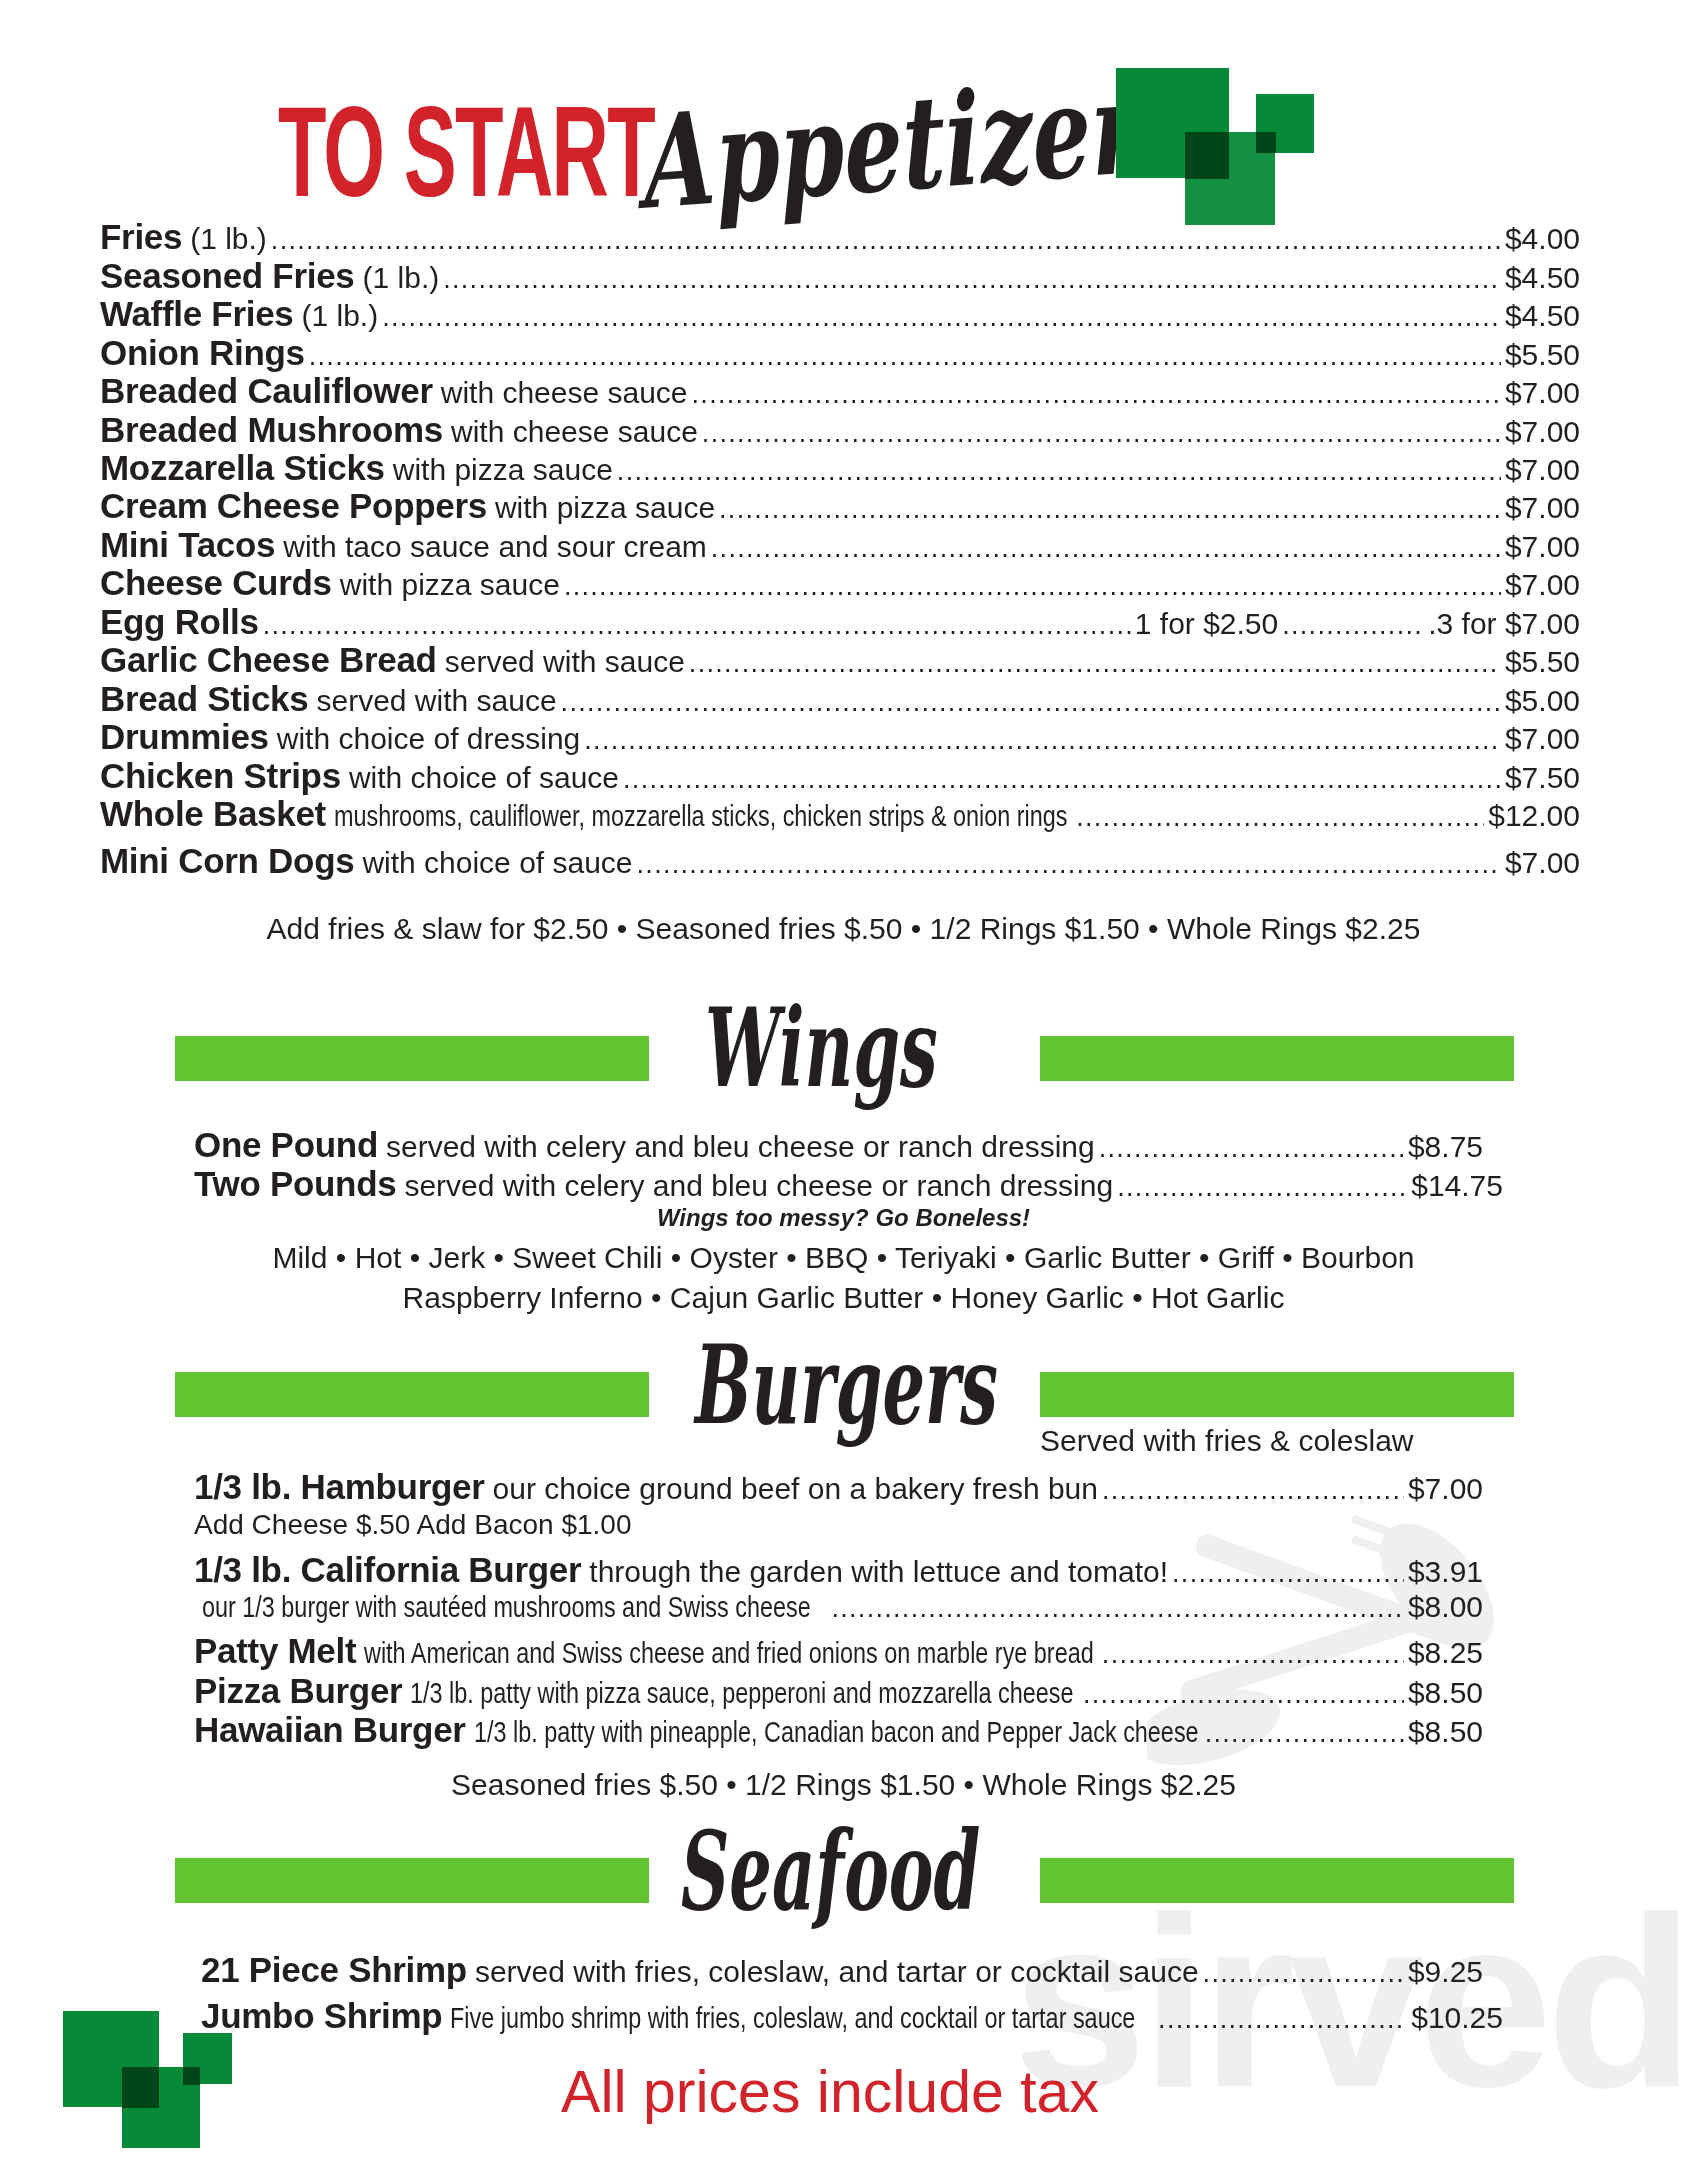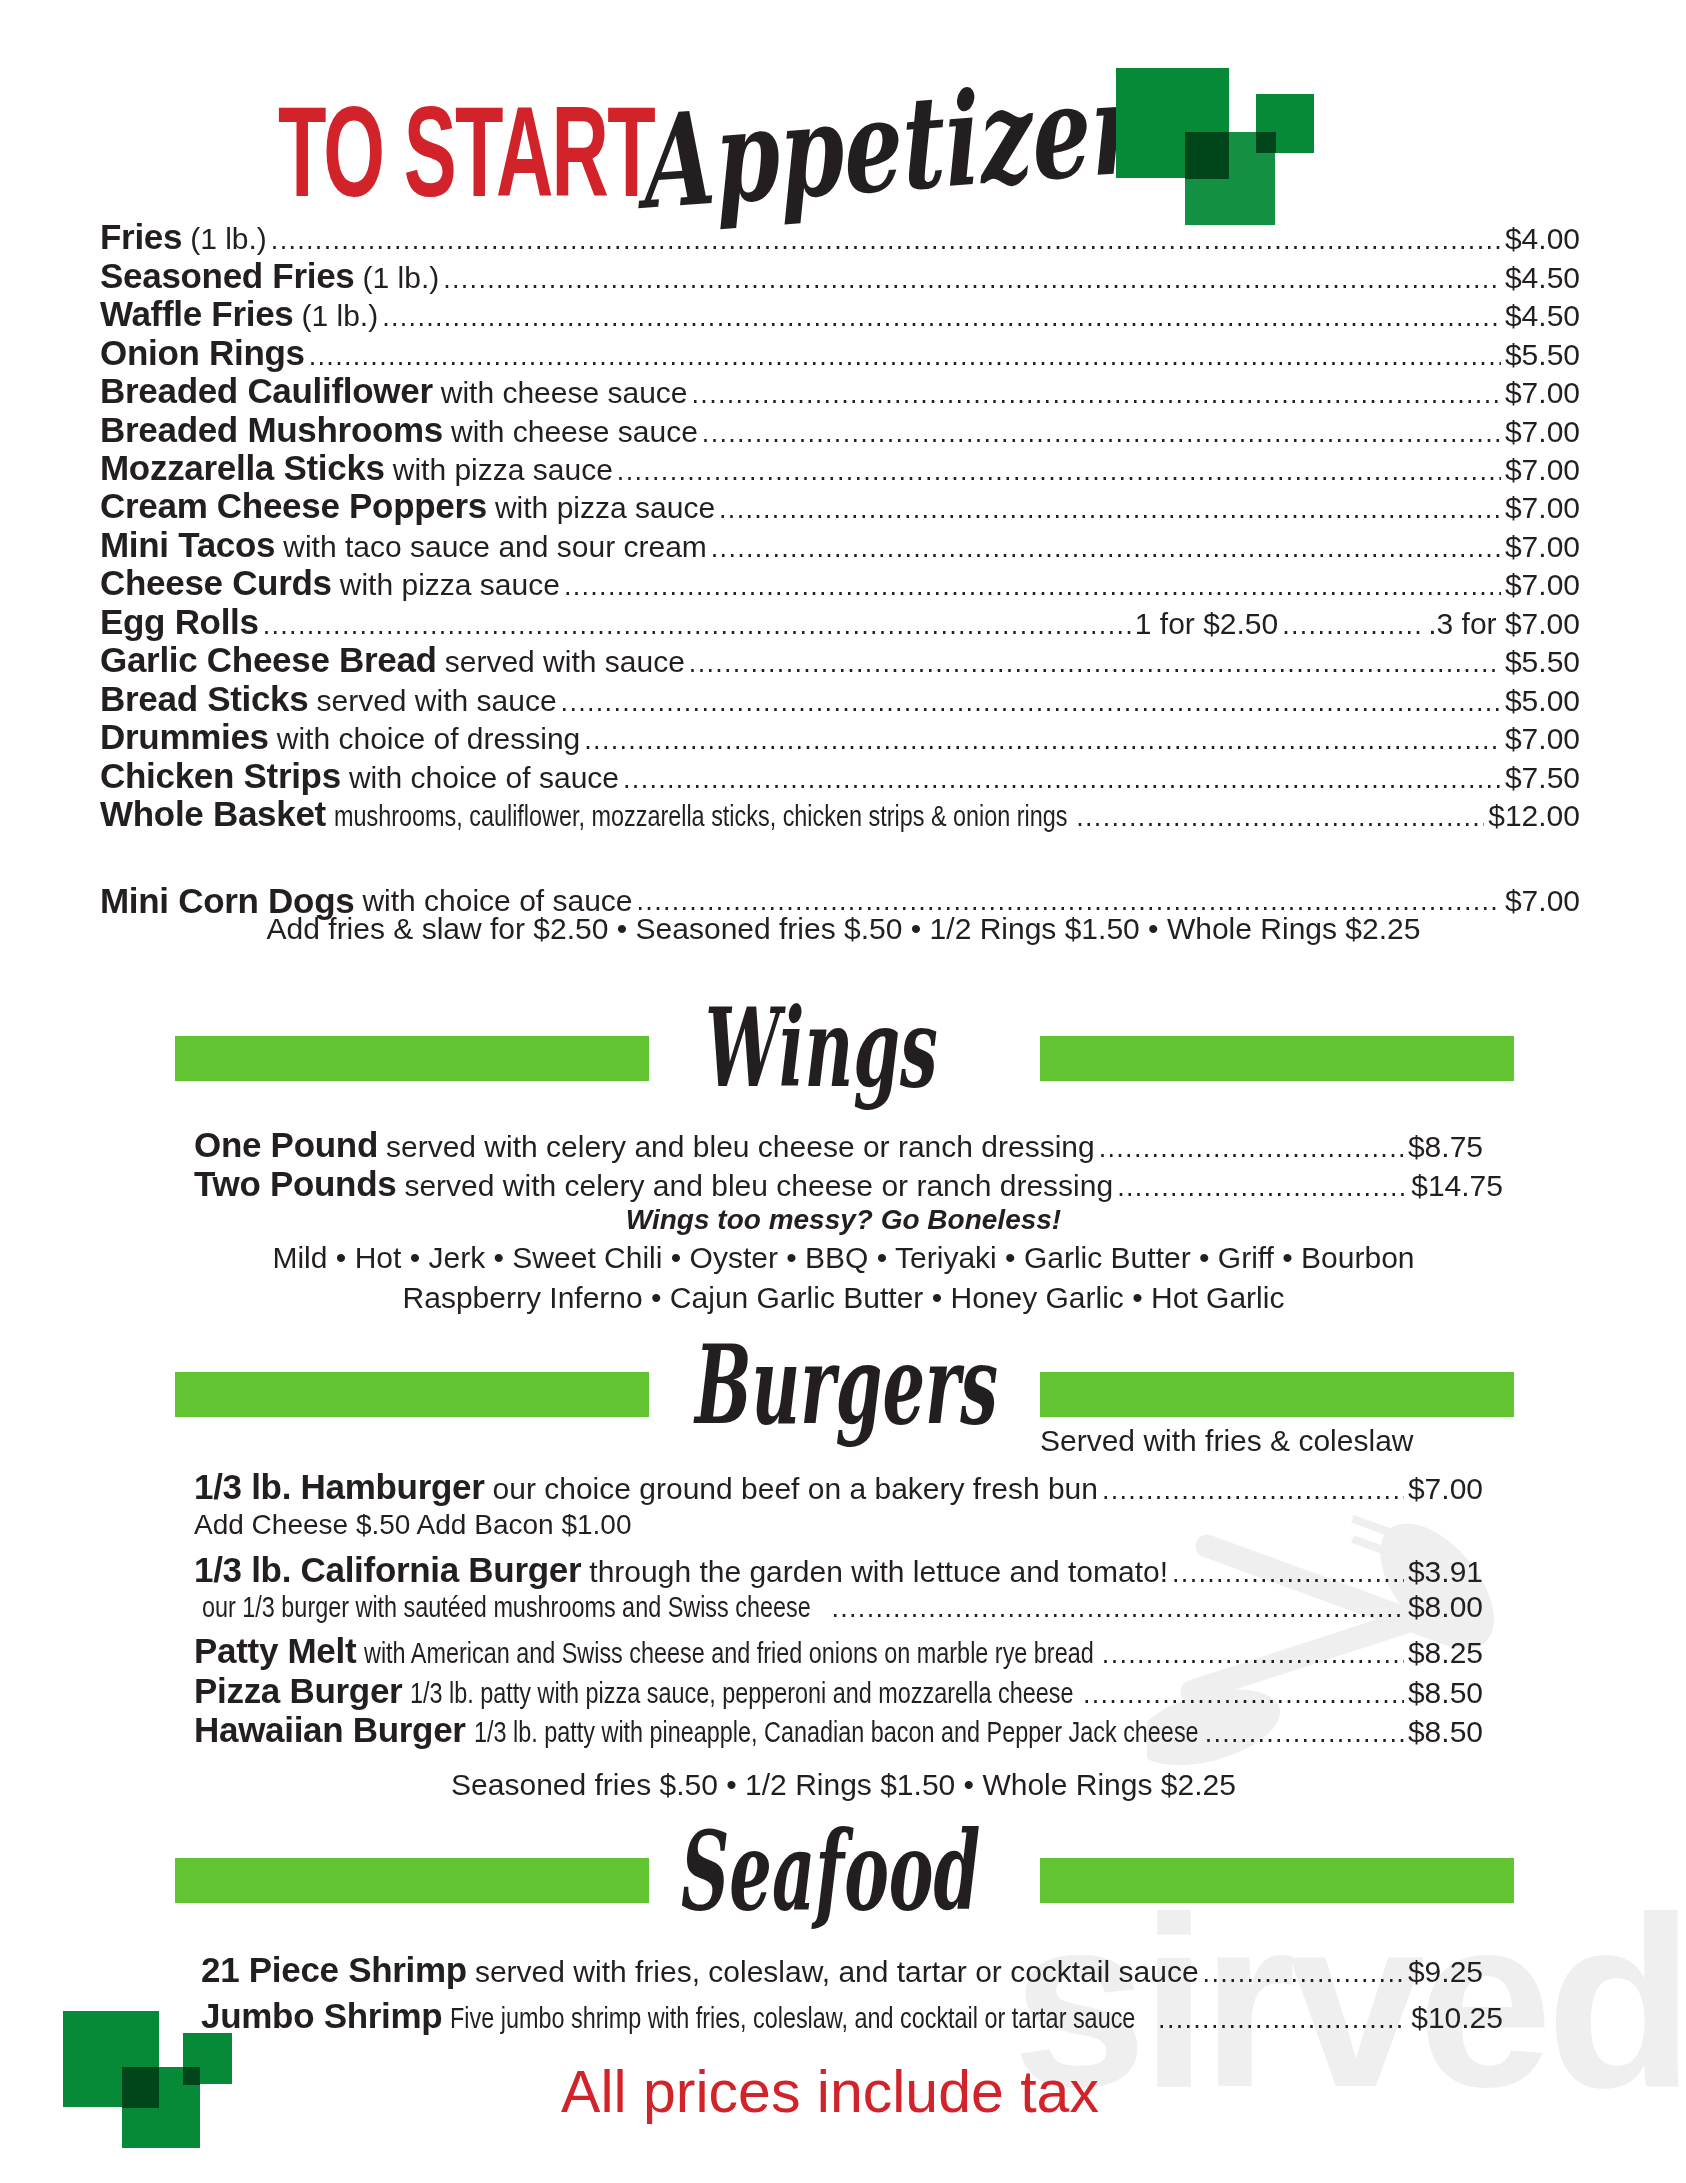--- a/index.html
+++ b/index.html
@@ -143,21 +143,21 @@
     <span class="desc">with choice of sauce</span>
     <span class="dots"></span>
     <span class="price">$7.50</span>
   </div>
   <div class="row" style="left:100px;top:794px;width:1480px;">
     <span class="name">Whole Basket</span>
     <span class="desc squeeze" style="margin-right:-202px;">mushrooms, cauliflower, mozzarella sticks, chicken strips &amp; onion rings</span>
     <span class="dots"></span>
     <span class="price">$12.00</span>
   </div>
-  <div class="row" style="left:100px;top:881px;width:1480px;align-items:center;">
+  <div class="row" style="left:100px;top:841px;width:1480px;">
     <span class="name">Mini Corn Dogs</span>
     <span class="desc">with choice of sauce</span>
     <span class="dots"></span>
     <span class="price">$7.00</span>
   </div>
 </div>
 
 <div class="center-text" style="top:912px;">Add fries &amp; slaw for $2.50 • Seasoned fries $.50 • 1/2 Rings $1.50 • Whole Rings $2.25</div>
 
 <div class="bar" style="left:175px;top:1036px;width:474px;"></div>
@@ -169,21 +169,21 @@
   <span class="desc">served with celery and bleu cheese or ranch dressing</span>
   <span class="dots"></span>
   <span class="price">$8.75</span>
 </div>
 <div class="row" style="left:194px;top:1164px;width:1309px;">
   <span class="name">Two Pounds</span>
   <span class="desc">served with celery and bleu cheese or ranch dressing</span>
   <span class="dots"></span>
   <span class="price">$14.75</span>
 </div>
-<div class="center-text" style="top:1204px;font-weight:700;font-style:italic;font-size:28px;">Wings too messy? Go Boneless!</div>
+<div class="center-text" style="top:1204px;font-weight:700;font-style:italic;font-size:24px;">Wings too messy? Go Boneless!</div>
 <div class="center-text" style="top:1241px;">Mild • Hot • Jerk • Sweet Chili • Oyster • BBQ • Teriyaki • Garlic Butter • Griff • Bourbon</div>
 <div class="center-text" style="top:1281px;">Raspberry Inferno • Cajun Garlic Butter • Honey Garlic • Hot Garlic</div>
 
 <div class="bar" style="left:175px;top:1372px;width:474px;"></div>
 <div class="bar" style="left:1040px;top:1372px;width:474px;"></div>
 <div class="script" style="left:695px;top:1322px;font-size:108px;transform:scaleX(0.62);">Burgers</div>
 <div style="position:absolute;left:1040px;top:1424px;font-size:30px;white-space:nowrap;">Served with fries &amp; coleslaw</div>
 
 <div class="row" style="left:194px;top:1467px;width:1289px;">
   <span class="name">1/3 lb. Hamburger</span>

